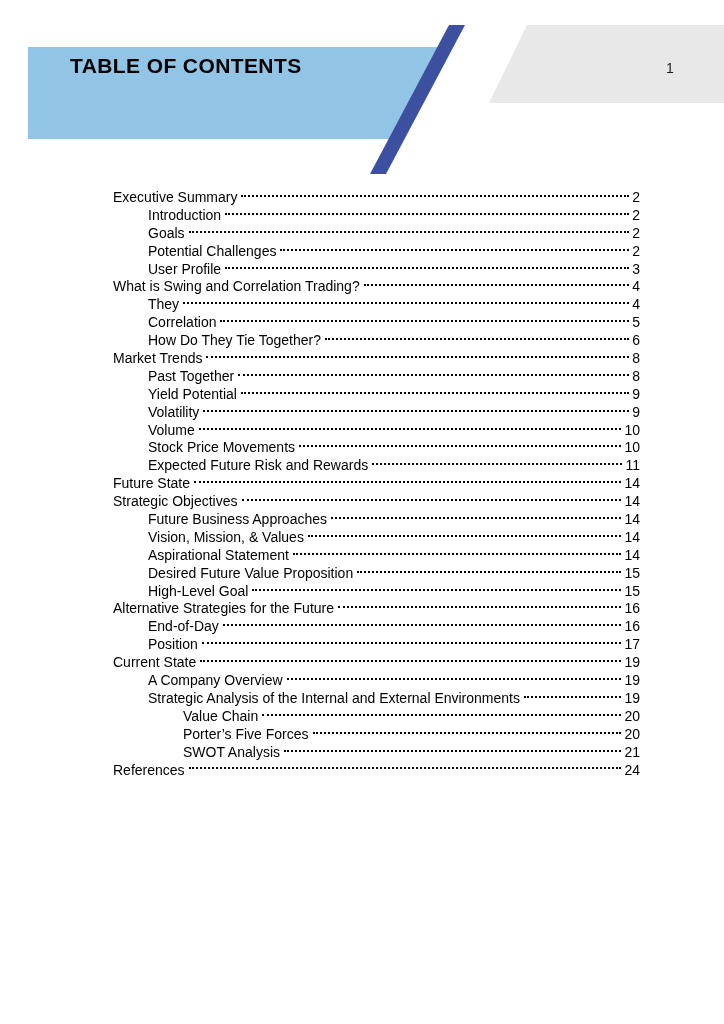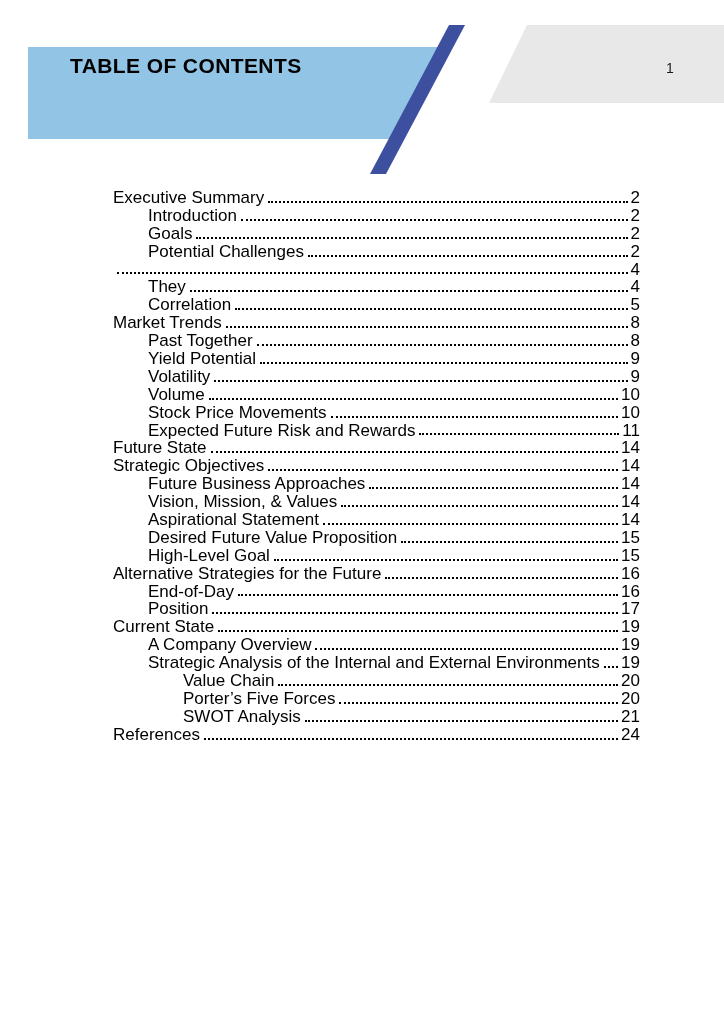--- a/index.html
+++ b/index.html
@@ -38,23 +38,23 @@
     color: #1a1a1a;
   }
   .toc {
     position: absolute;
     left: 113px;
     top: 189px;
     width: 527px;
   }
   .toc-row {
     display: flex;
-    align-items: flex-end;
+    align-items: center;
     height: 17.9px;
-    font-size: 17px;
+    font-size: 14px;
     line-height: 17.9px;
     white-space: nowrap;
   }
   .toc-row .label { flex: 0 0 auto; }
   .toc-row .dots {
     flex: 1 1 auto;
     min-width: 8px;
     border-bottom: 2px dotted #000;
     margin: 0 3px 4px 4px;
   }
@@ -92,33 +92,44 @@
       <div class="toc-row lvl1">
       <span class="label">Goals</span>
       <span class="dots"></span>
       <span class="pg">2</span>
     </div>
       <div class="toc-row lvl1">
       <span class="label">Potential Challenges</span>
       <span class="dots"></span>
       <span class="pg">2</span>
     </div>
-      <div class="toc-row lvl0">
+      <div class="toc-row lvl1">
+      <span class="label">User Profile</span>
+      <span class="dots"></span>
+      <span class="pg">3</span>
+    </div>
+      <div class="toc-row lvl0">
+      <span class="label">What is Swing and Correlation Trading?</span>
       <span class="dots"></span>
       <span class="pg">4</span>
     </div>
       <div class="toc-row lvl1">
       <span class="label">They</span>
       <span class="dots"></span>
       <span class="pg">4</span>
     </div>
       <div class="toc-row lvl1">
       <span class="label">Correlation</span>
       <span class="dots"></span>
       <span class="pg">5</span>
+    </div>
+      <div class="toc-row lvl1">
+      <span class="label">How Do They Tie Together?</span>
+      <span class="dots"></span>
+      <span class="pg">6</span>
     </div>
       <div class="toc-row lvl0">
       <span class="label">Market Trends</span>
       <span class="dots"></span>
       <span class="pg">8</span>
     </div>
       <div class="toc-row lvl1">
       <span class="label">Past Together</span>
       <span class="dots"></span>
       <span class="pg">8</span>

